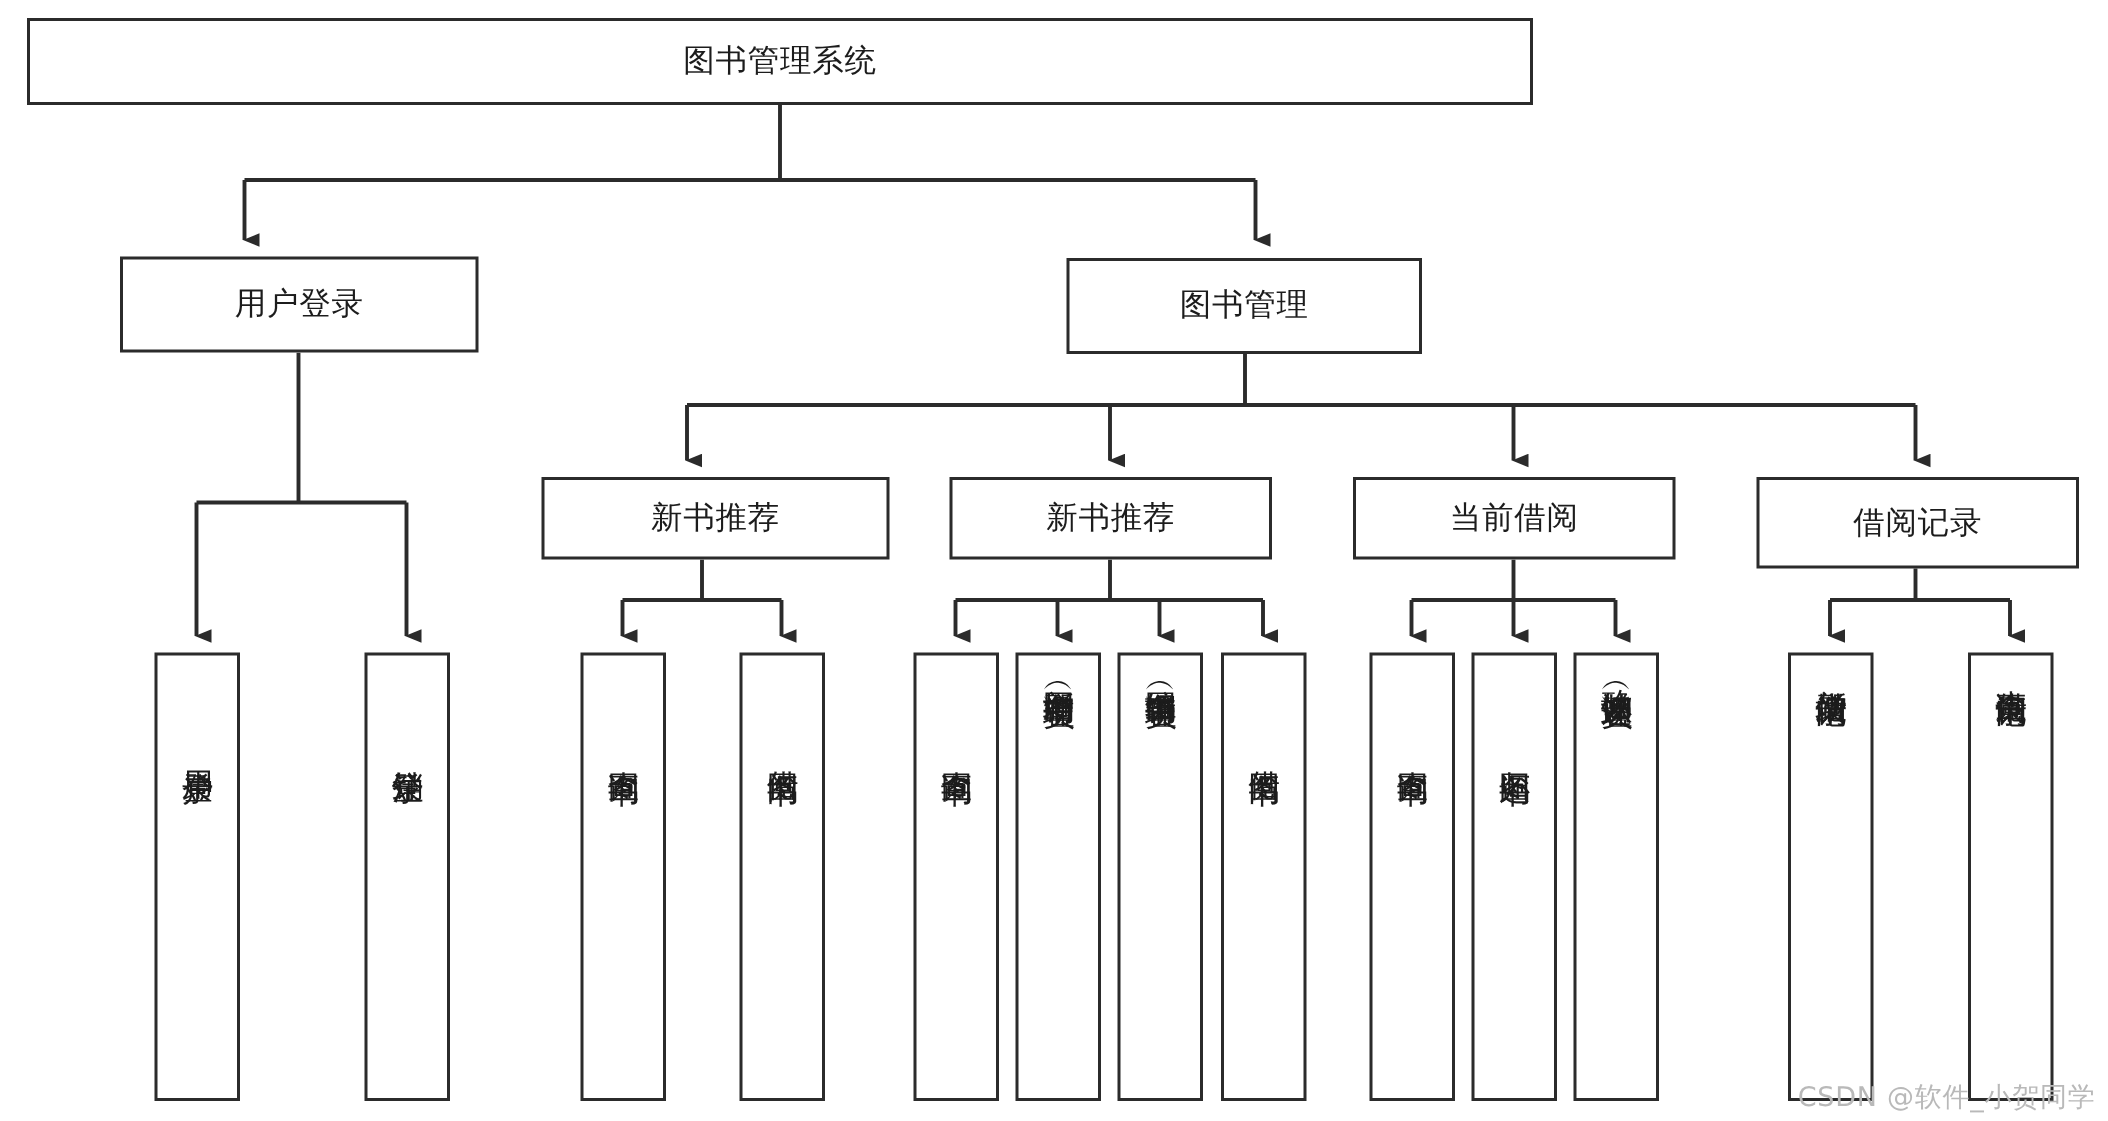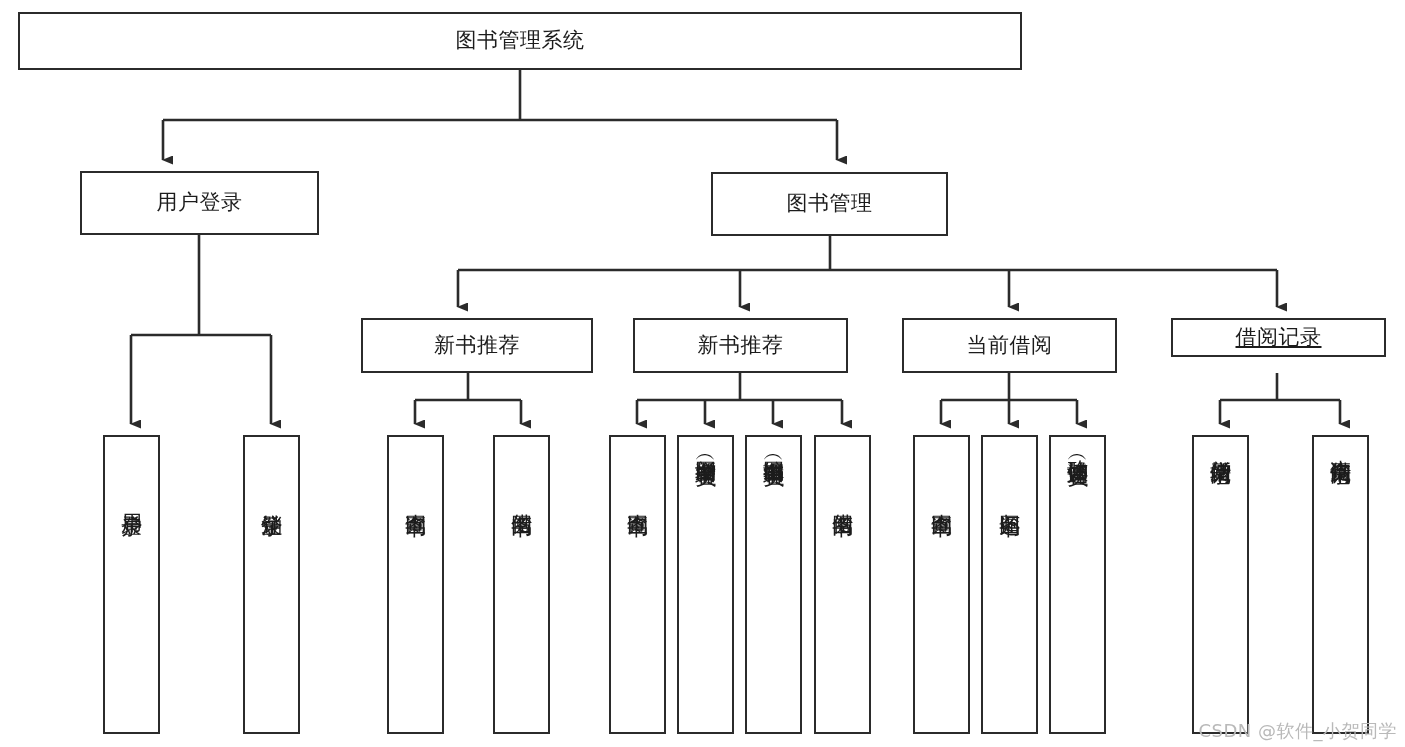--- a/index.html
+++ b/index.html
@@ -136,21 +136,21 @@
   </div>
 
   <div class="node h-text" style="left:633px; top:318px; width:215px; height:55px;">
     <span>新书推荐</span>
   </div>
 
   <div class="node h-text" style="left:902px; top:318px; width:215px; height:55px;">
     <span>当前借阅</span>
   </div>
 
-  <div class="node h-text" style="left:1171px; top:318px; width:215px; height:39px;text-decoration:underline;">
+  <div class="node h-text" style="left:1171px; top:318px; width:215px; height:61px;">
     <span>借阅记录</span>
   </div>
 
   <div class="node v-text mid" style="left:103px; top:435px; width:57px; height:299px;">
     <span class="vlabel">用户登录</span>
   </div>
 
   <div class="node v-text mid" style="left:243px; top:435px; width:57px; height:299px;">
     <span class="vlabel">注销登录</span>
   </div>

